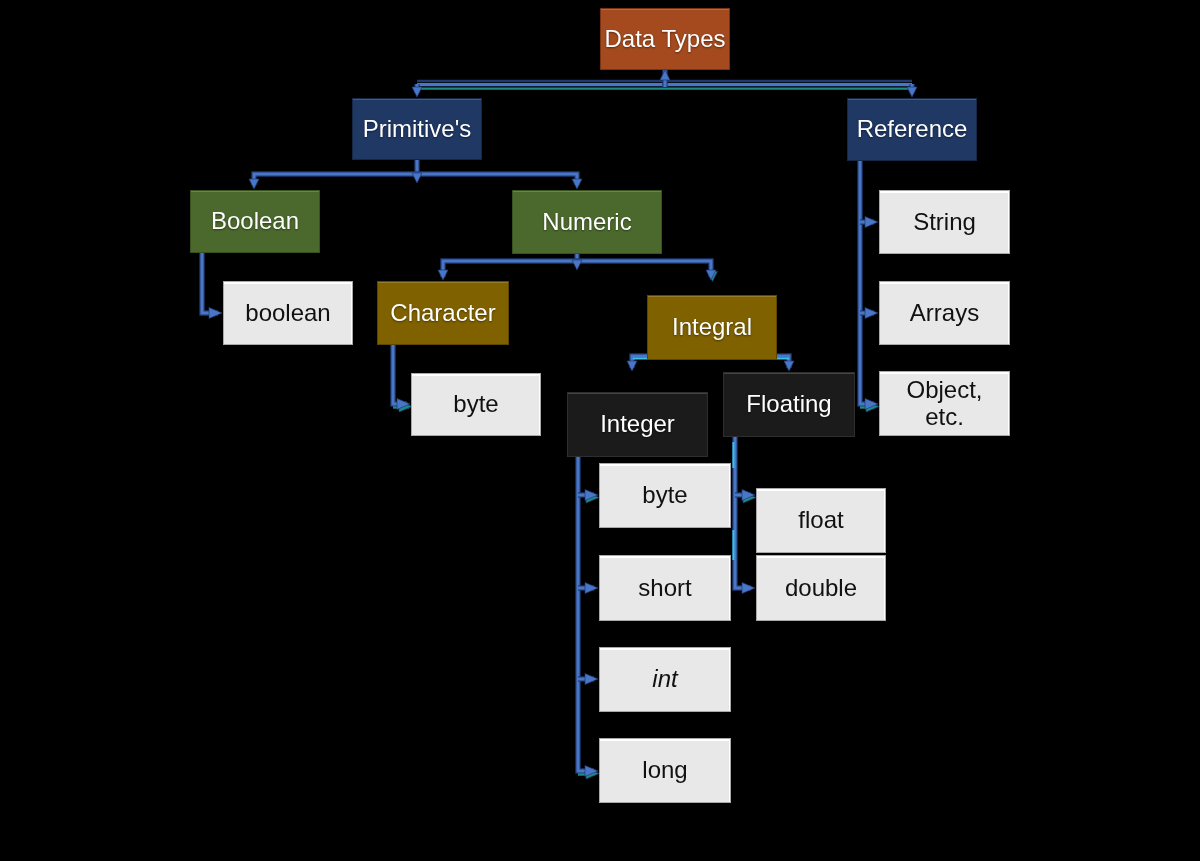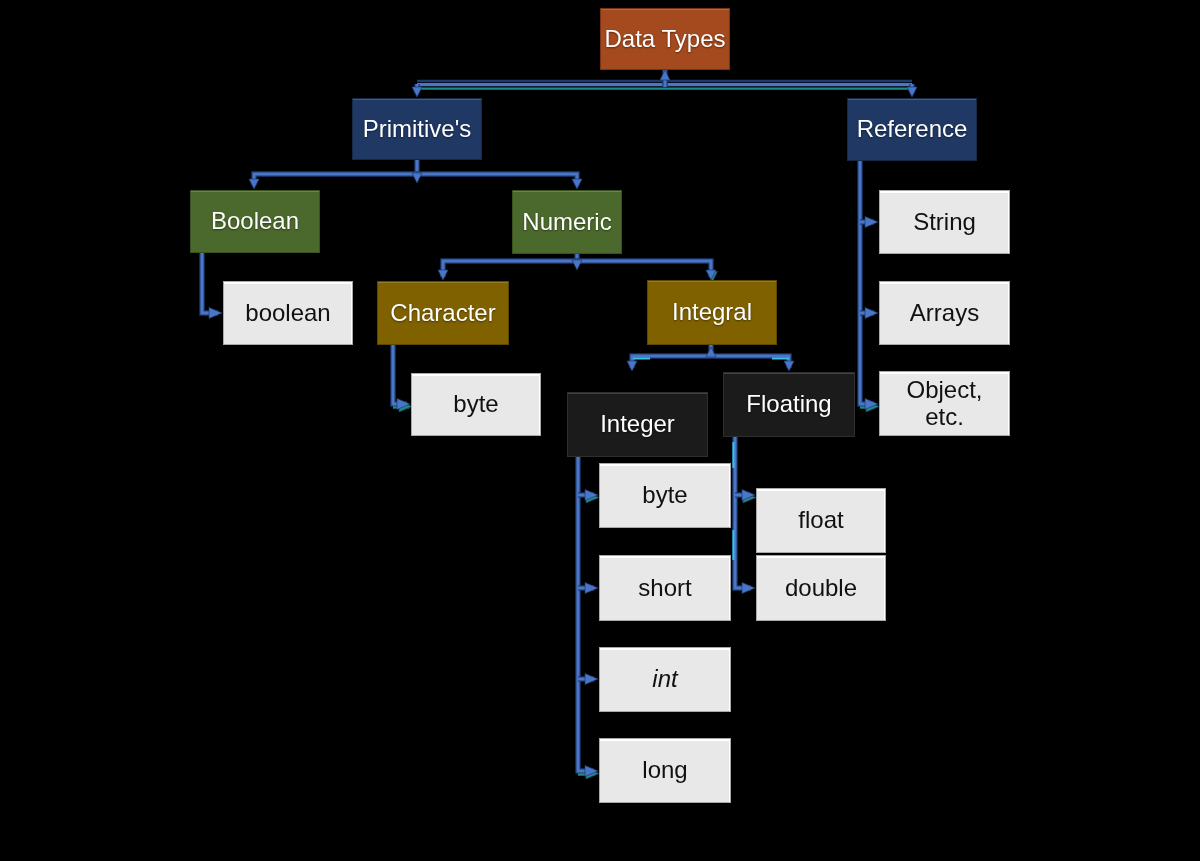--- a/index.html
+++ b/index.html
@@ -112,30 +112,30 @@
       </div>
       <div class="node s-navy" style="left: 352px; top: 98px; width: 130px; height: 62px; background: rgb(31, 56, 100); border: 1px solid rgb(21, 41, 71); color: rgb(255, 255, 255);">
         <span class="lbl">Primitive's</span>
       </div>
       <div class="node s-navy" style="left: 847px; top: 98px; width: 130px; height: 63px; background: rgb(31, 56, 100); border: 1px solid rgb(21, 41, 71); color: rgb(255, 255, 255);">
         <span class="lbl">Reference</span>
       </div>
       <div class="node s-green" style="left: 190px; top: 190px; width: 130px; height: 63px; background: rgb(75, 105, 44); border: 1px solid rgb(56, 81, 29); color: rgb(255, 255, 255);">
         <span class="lbl">Boolean</span>
       </div>
-      <div class="node s-green" style="left: 512px; top: 190px; width: 110px; height: 64px; background: rgb(75, 105, 44); border: 1px solid rgb(56, 81, 29); color: rgb(255, 255, 255);">
+      <div class="node s-green" style="left: 512px; top: 190px; width: 150px; height: 64px; background: rgb(75, 105, 44); border: 1px solid rgb(56, 81, 29); color: rgb(255, 255, 255);">
         <span class="lbl">Numeric</span>
       </div>
       <div class="node s-gray" style="left: 223px; top: 281px; width: 130px; height: 64px; background: rgb(233, 232, 232); border: 1px solid rgb(168, 168, 168); color: rgb(17, 17, 17);">
         <span class="lbl">boolean</span>
       </div>
       <div class="node s-gold" style="left: 377px; top: 281px; width: 132px; height: 64px; background: rgb(127, 97, 0); border: 1px solid rgb(92, 71, 0); color: rgb(255, 255, 255); justify-content: center;">
         <span class="lbl">Character</span>
       </div>
-      <div class="node s-gold" style="left: 647px; top: 280px; width: 130px; height: 65px; background: rgb(127, 97, 0); border: 1px solid rgb(92, 71, 0); color: rgb(255, 255, 255);">
+      <div class="node s-gold" style="left: 647px; top: 295px; width: 130px; height: 65px; background: rgb(127, 97, 0); border: 1px solid rgb(92, 71, 0); color: rgb(255, 255, 255);">
         <span class="lbl">Integral</span>
       </div>
       <div class="node s-gray" style="left: 411px; top: 373px; width: 130px; height: 63px; background: rgb(233, 232, 232); border: 1px solid rgb(168, 168, 168); color: rgb(17, 17, 17);">
         <span class="lbl">byte</span>
       </div>
       <div class="node s-black" style="left: 567px; top: 392px; width: 141px; height: 65px; background: rgb(27, 27, 27); border: 1px solid rgb(46, 46, 46); color: rgb(255, 255, 255);">
         <span class="lbl">Integer</span>
       </div>
       <div class="node s-black" style="left: 723px; top: 372px; width: 132px; height: 65px; background: rgb(27, 27, 27); border: 1px solid rgb(46, 46, 46); color: rgb(255, 255, 255);">
         <span class="lbl">Floating</span>

